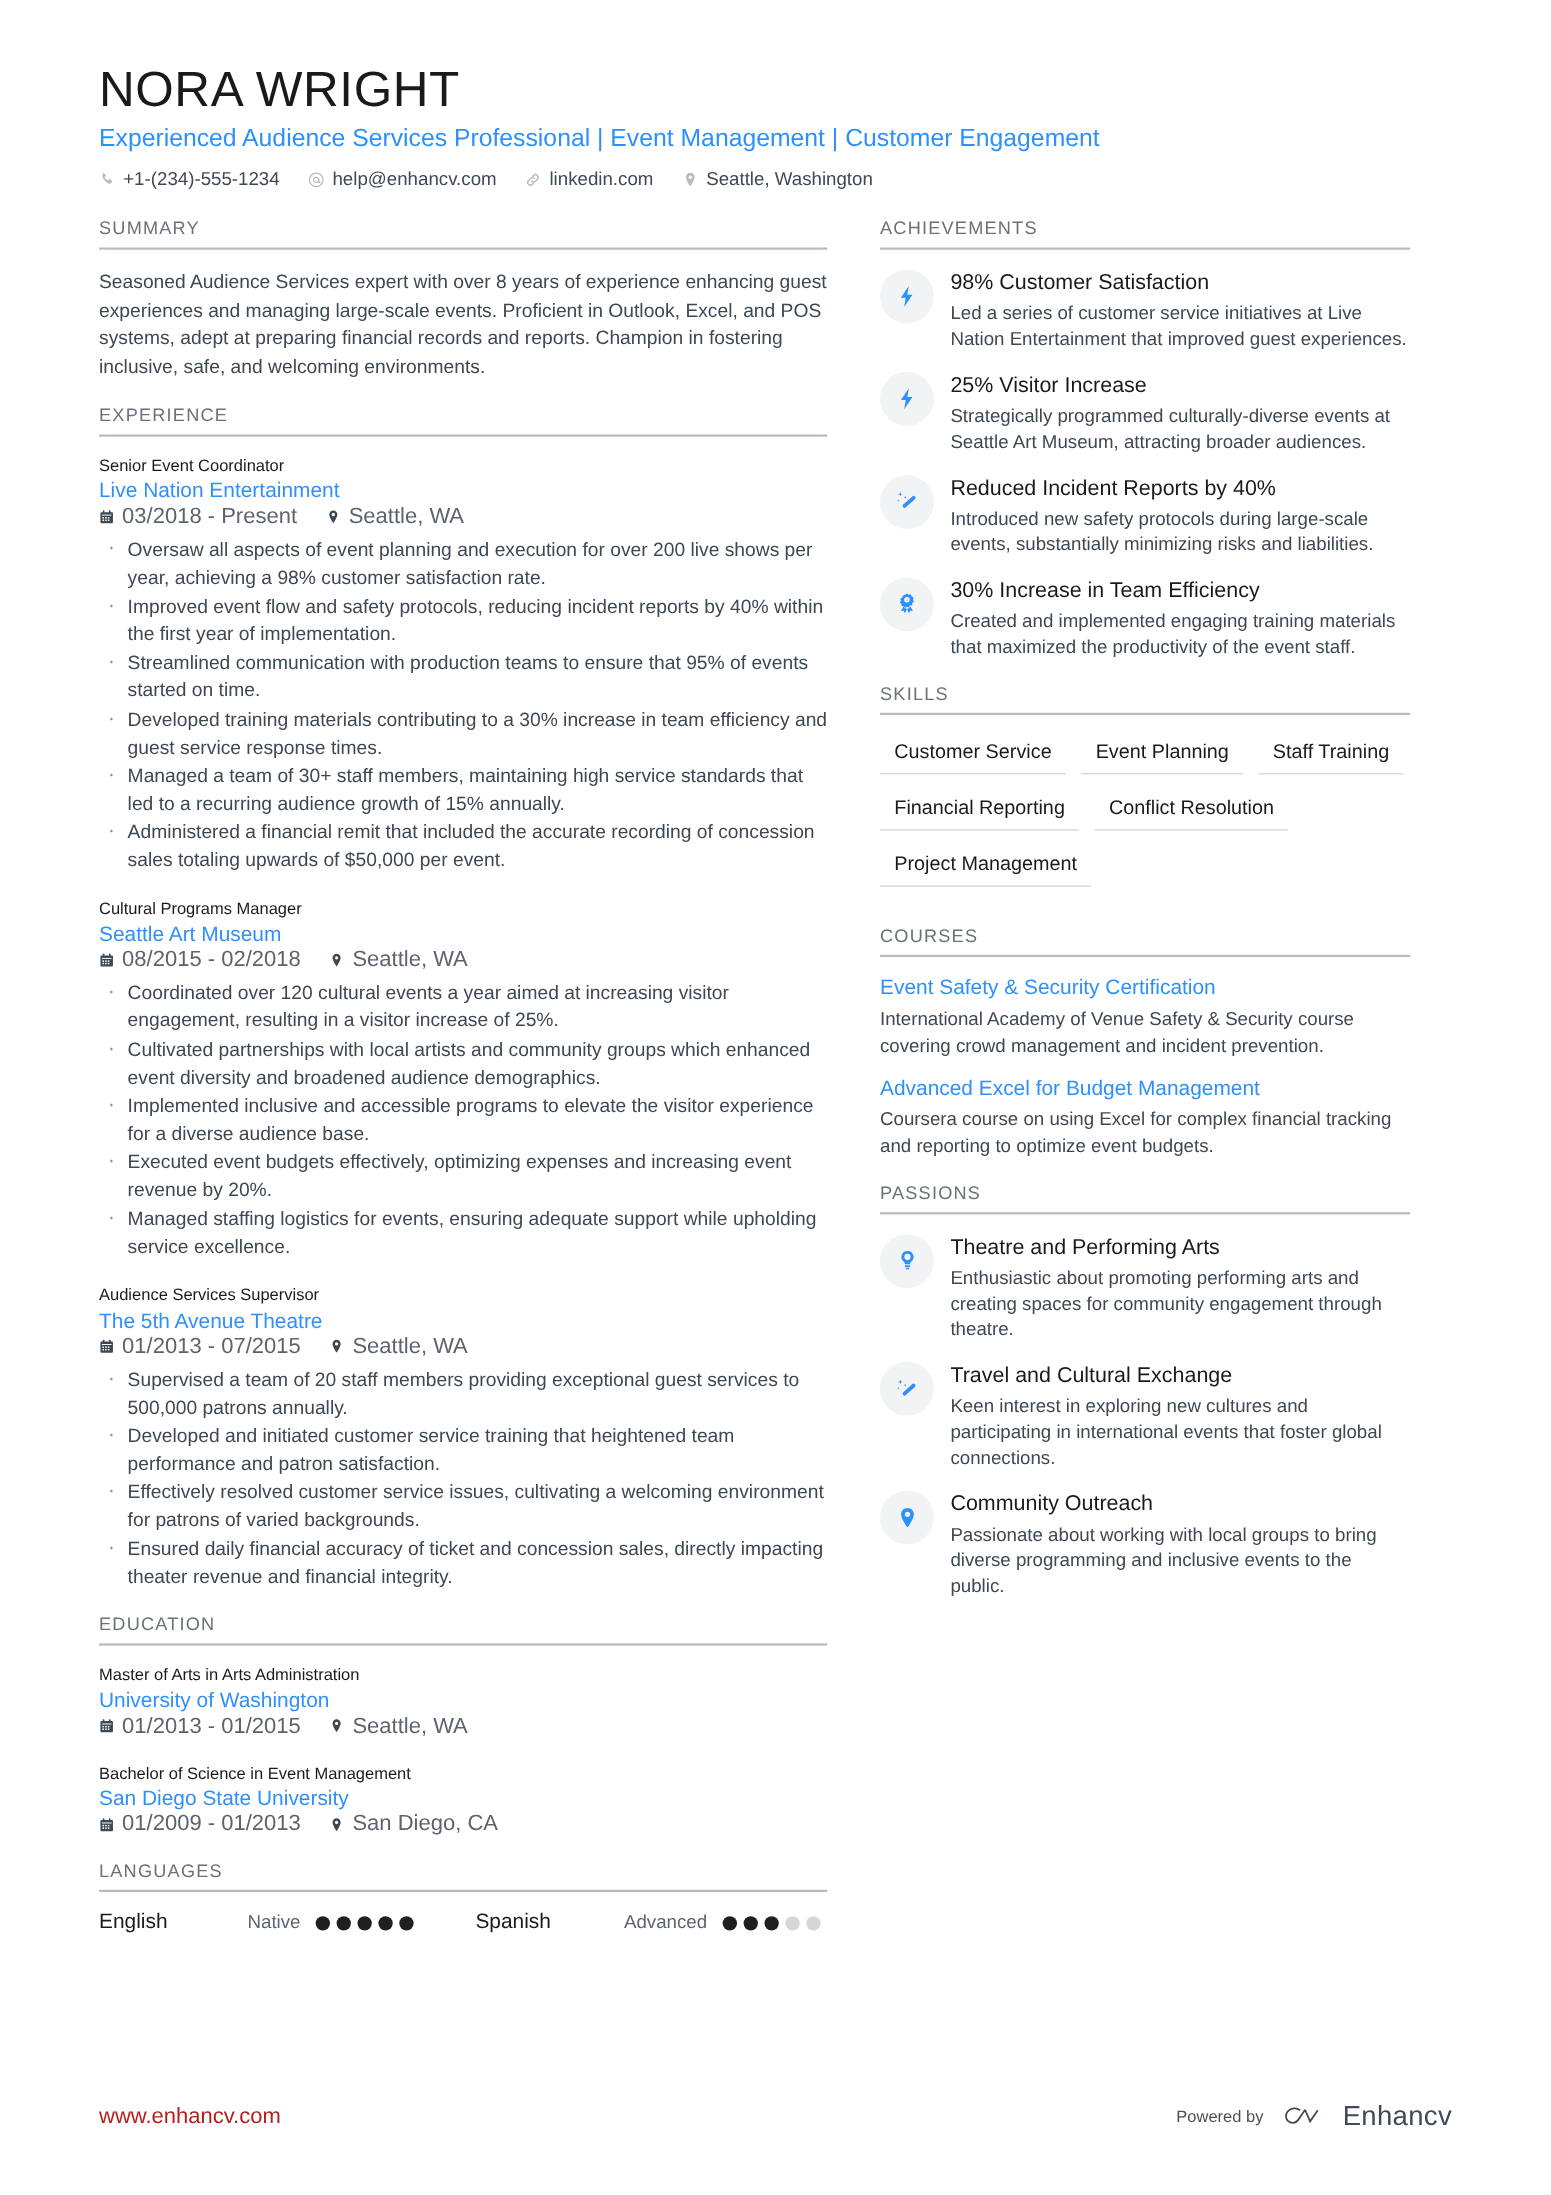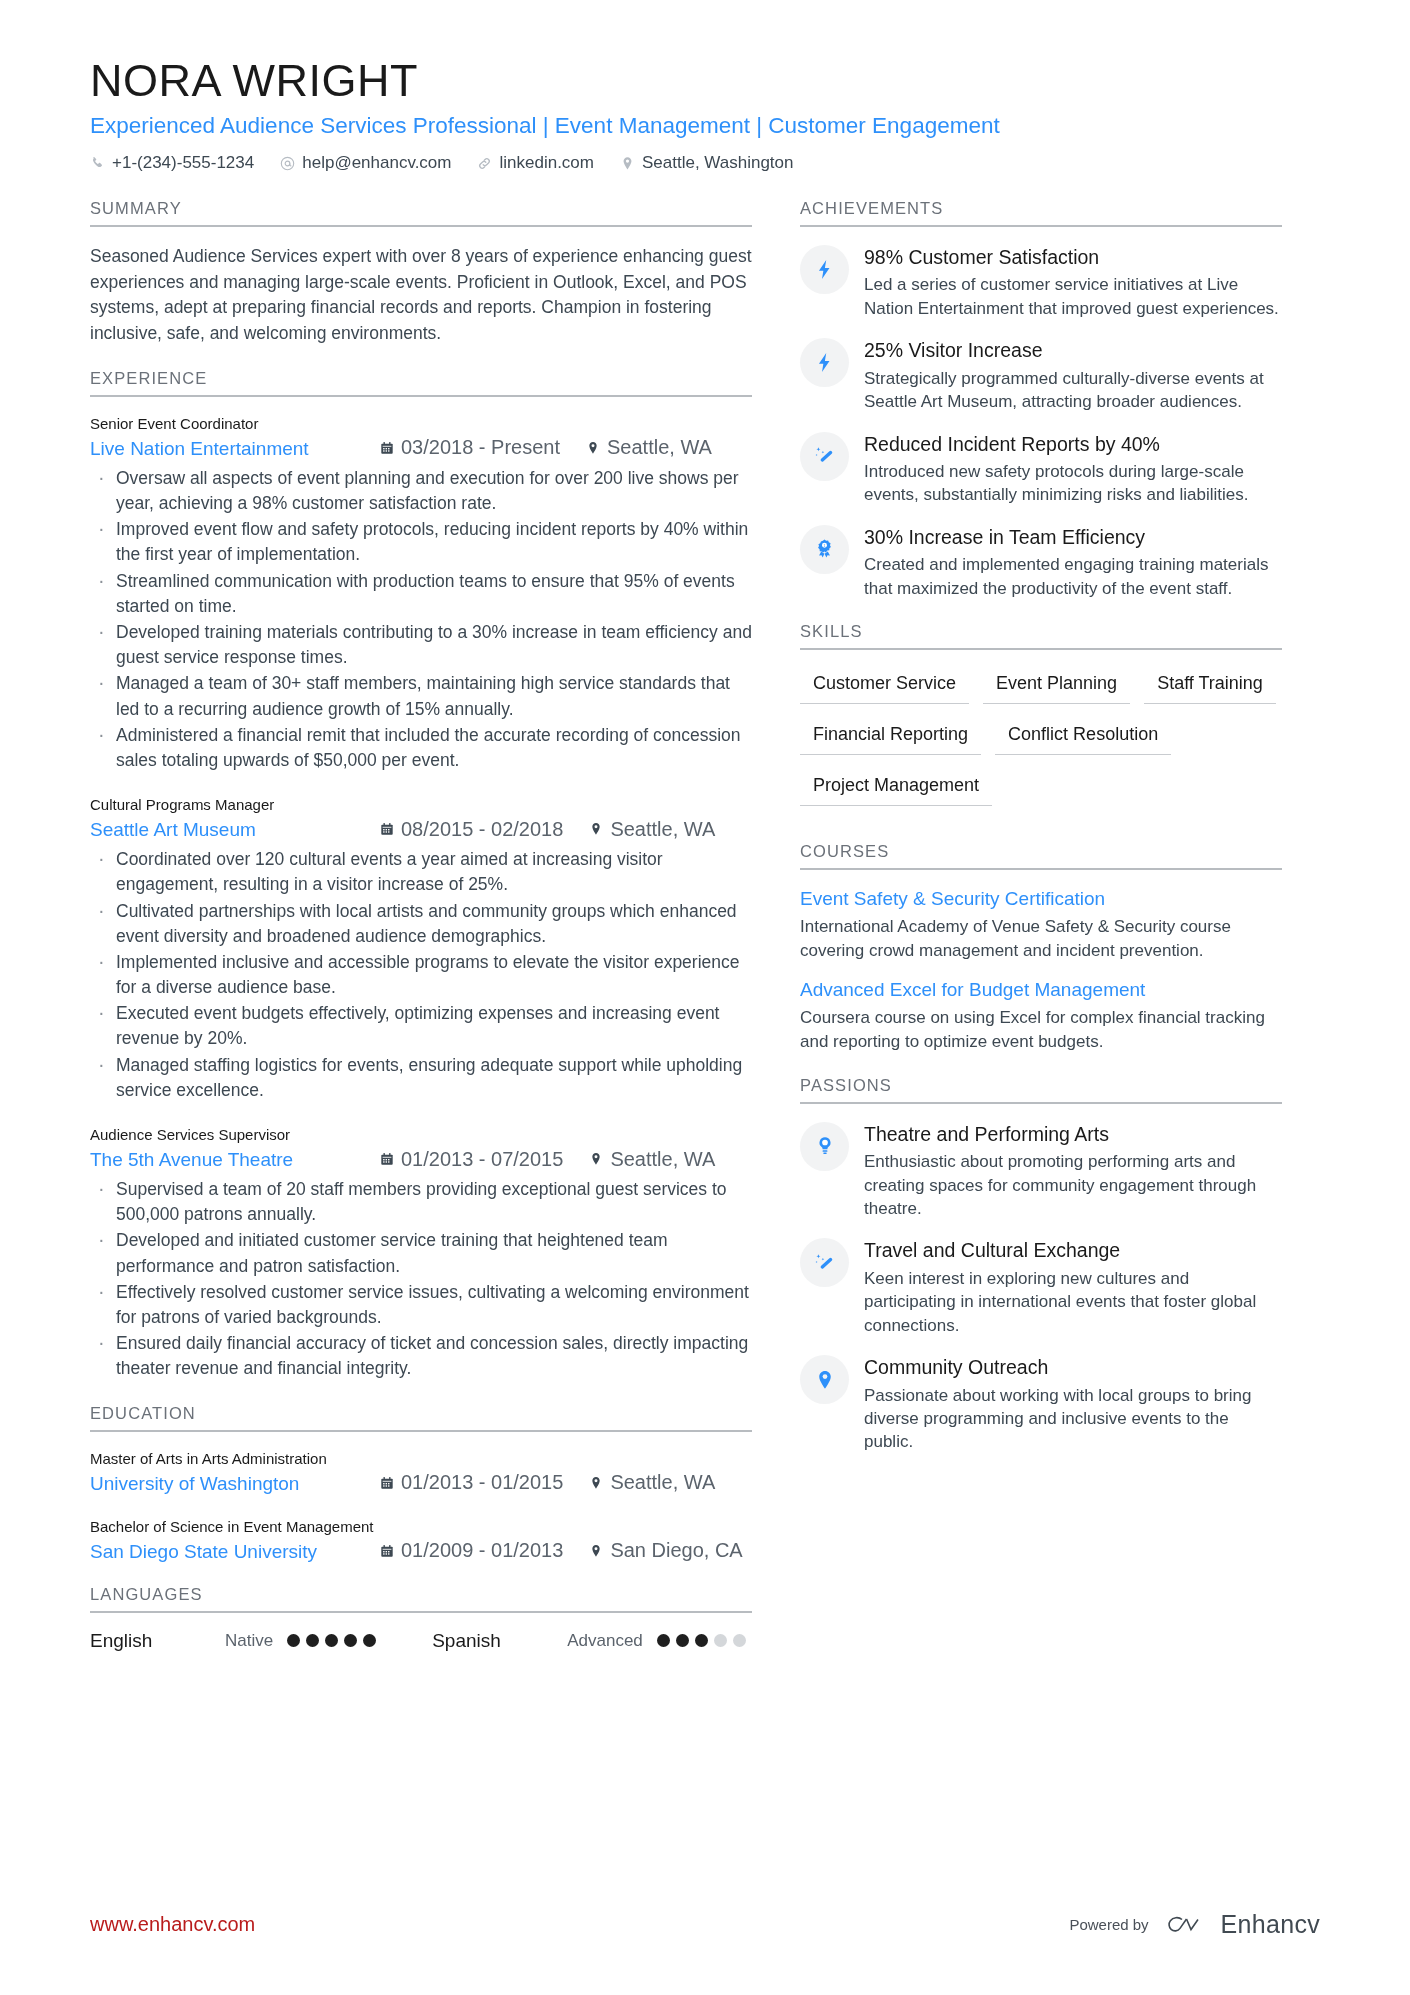--- a/index.html
+++ b/index.html
@@ -93,20 +93,21 @@
     font-size: 15px;
     color: #1a1a1a;
     font-weight: 400;
     line-height: 1.3;
     margin-bottom: 3px;
   }
   .entry-meta {
     display: flex;
     align-items: baseline;
     margin-bottom: 6px;
+    flex-direction: column;
   }
   .entry-org {
     font-size: 19px;
     color: #2e90fa;
     flex: 0 0 auto;
     min-width: 290px;
   }
   .meta-chip {
     display: inline-flex;
     align-items: center;
@@ -217,21 +218,21 @@
 
   
   .footer {
     position: absolute;
     left: 90px; right: 90px; bottom: 56px;
     display: flex; align-items: center; justify-content: space-between;
   }
   .footer-url { font-size: 20px; color: #b91c1c; }
   .footer-right { display: flex; align-items: center; gap: 16px; }
   .powered { font-size: 15px; color: #4a5058; }
-  .brand { display: flex; align-items: flex-end; gap: 10px; }
+  .brand { display: flex; align-items: center; gap: 10px; }
   .brand-name { font-size: 25px; color: #414a52; letter-spacing: 0.3px; }
 </style>
 </head>
 <body>
 
 <div class="page">
 
   <div>
     <h1 class="name">NORA WRIGHT</h1>
     <div class="headline">Experienced Audience Services Professional | Event Management | Customer Engagement</div>

